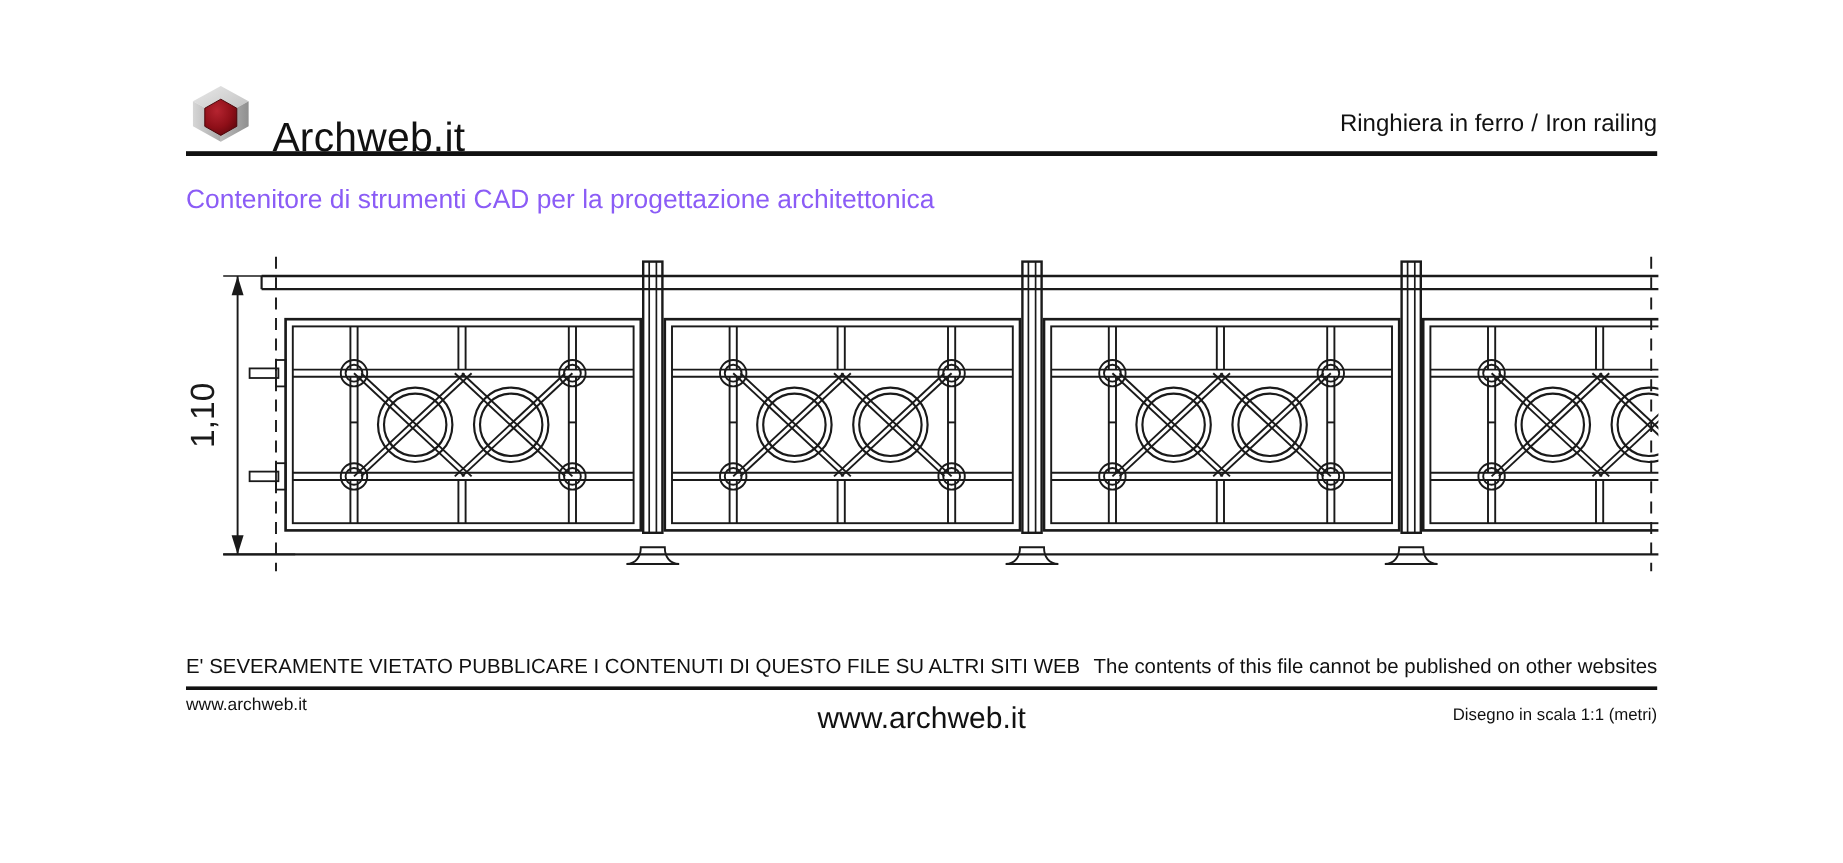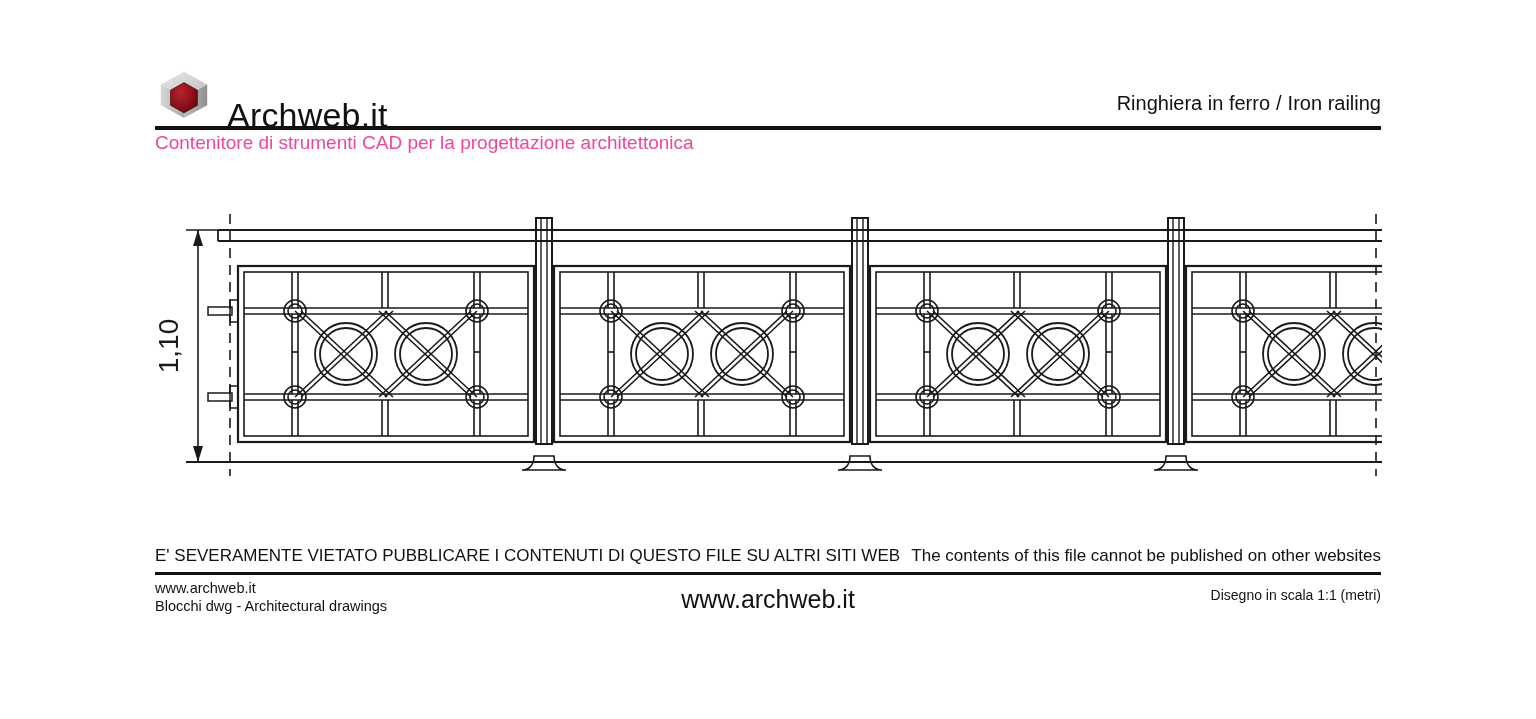--- a/index.html
+++ b/index.html
@@ -51,23 +51,23 @@
     left: 155px;
     top: 126px;
     width: 1226px;
     height: 4px;
     background: #111;
   }
 
   #header-tagline {
     position: absolute;
     left: 155px;
-    top: 132px;
-    font-size: 19px;
-    color: #ec4899;
+    top: 153px;
+    font-size: 22px;
+    color: #8b5cf6;
     white-space: nowrap;
   }
 
   
   #drawing-area {
     position: absolute;
     left: 150px;
     top: 200px;
     width: 1240px;
     height: 290px;
@@ -313,17 +313,16 @@
       </g>
   </svg>
 </div>
 
 <div id="footer-warning-it">E' SEVERAMENTE VIETATO PUBBLICARE I CONTENUTI DI QUESTO FILE SU ALTRI SITI WEB</div>
 <div id="footer-warning-en">The contents of this file cannot be published on other websites</div>
 <div id="footer-rule"></div>
 
 <div id="footer-address-block">
   <div>www.archweb.it</div>
-  <div>Blocchi dwg - Architectural drawings</div>
 </div>
 
 <div id="footer-center-url">www.archweb.it</div>
 <div id="footer-scale">Disegno in scala 1:1 (metri)</div>
 
 </body></html>

